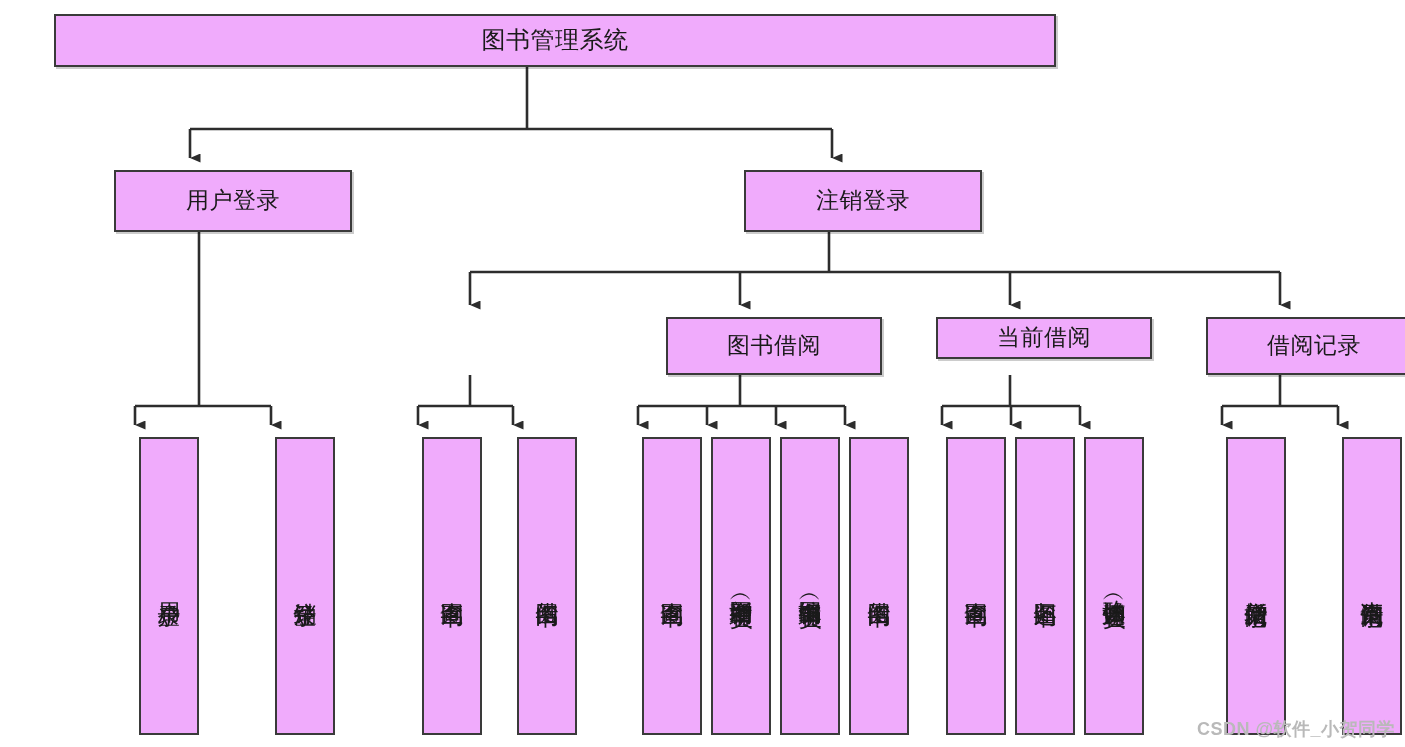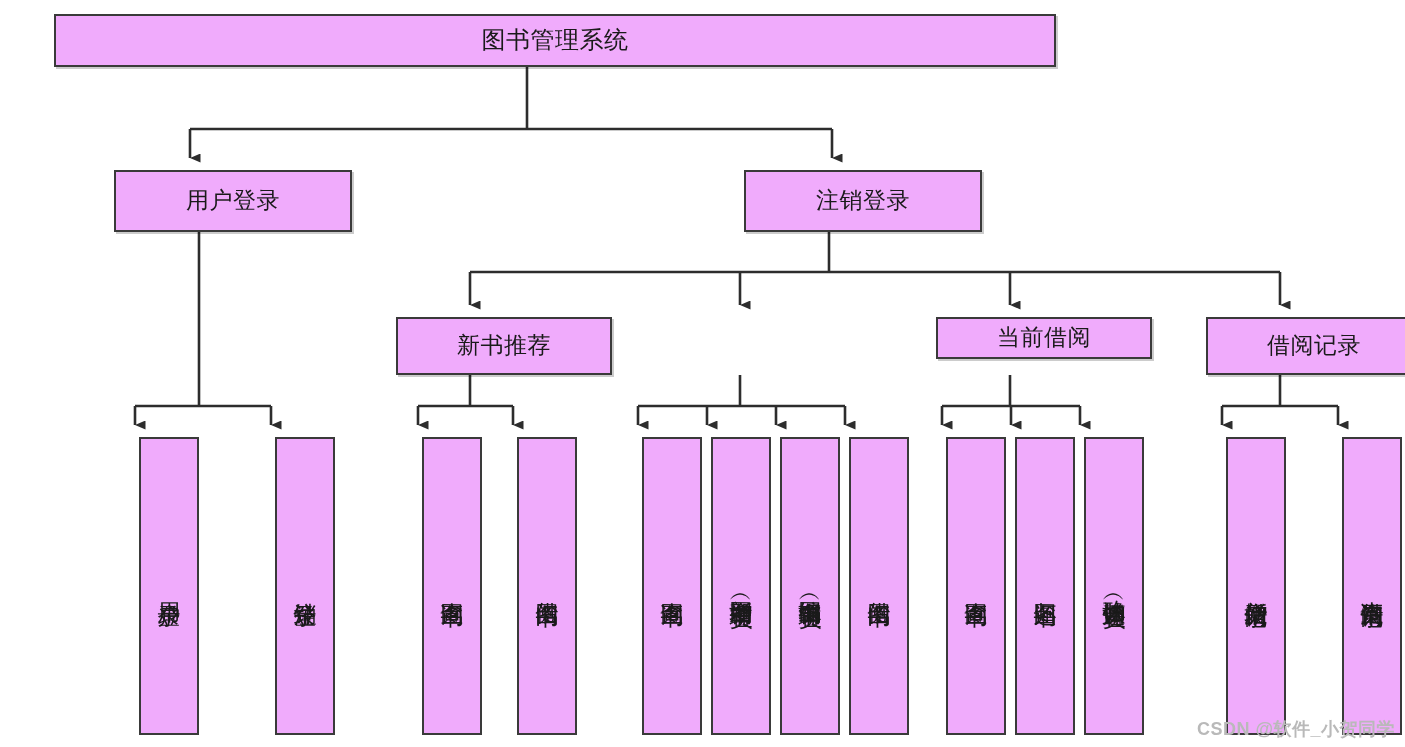--- a/index.html
+++ b/index.html
@@ -129,22 +129,22 @@
     <span class="node-label">图书管理系统</span>
   </div>
 
   <div class="node shadowed" style="left:80px; top:170px; width:238px; height:62px;">
     <span class="node-label">用户登录</span>
   </div>
   <div class="node shadowed" style="left:710px; top:170px; width:238px; height:62px;">
     <span class="node-label">注销登录</span>
   </div>
 
-  <div class="node shadowed" style="left:362px; top:317px; width:216px; height:58px;">
-    <span class="node-label">新书推荐</span>
+  <div class="node shadowed" style="left:632px; top:317px; width:216px; height:58px;">
+    <span class="node-label">图书借阅</span>
   </div>
   <div class="node shadowed" style="left:902px; top:317px; width:216px; height:42px;">
     <span class="node-label">当前借阅</span>
   </div>
   <div class="node shadowed" style="left:1172px; top:317px; width:216px; height:58px;">
     <span class="node-label">借阅记录</span>
   </div>
 
   <div class="node node-leaf" style="left:105px; top:437px; width:60px; height:298px;">
     <span class="node-label">用户登录</span>

